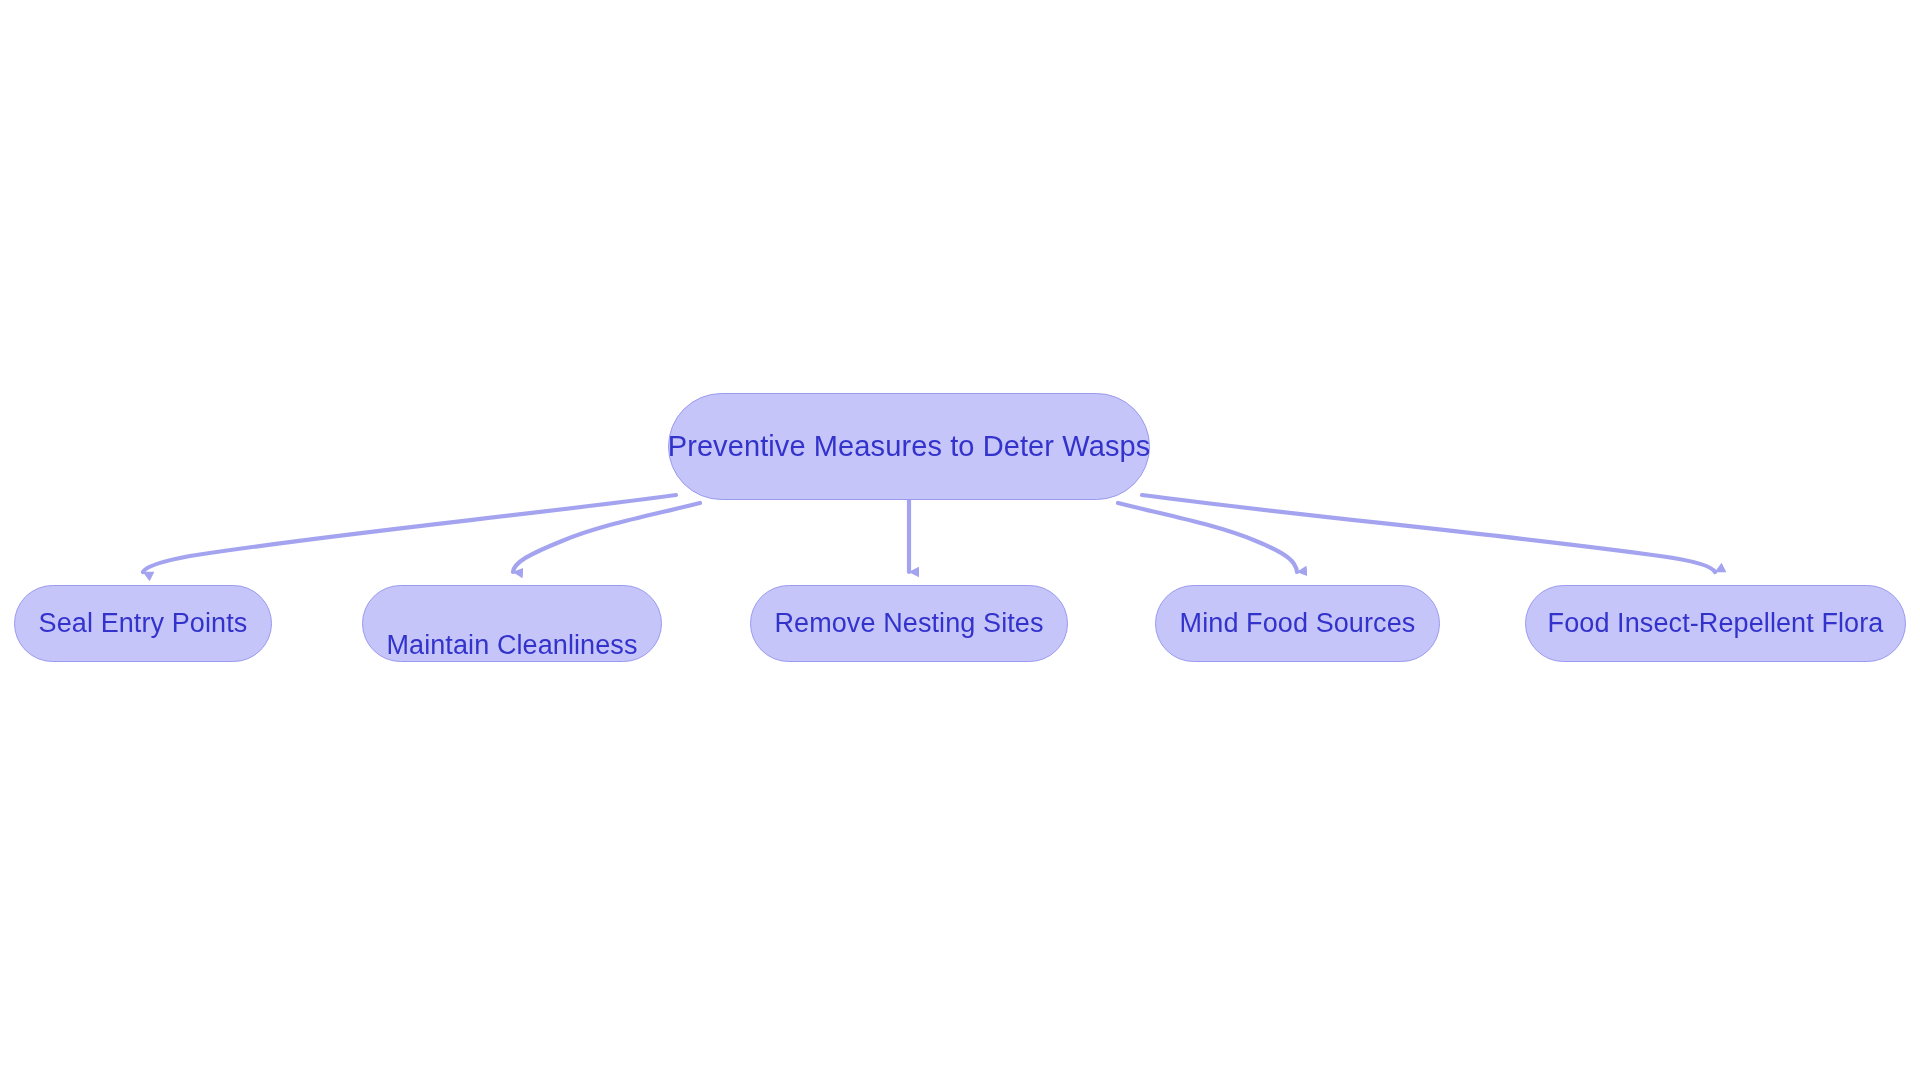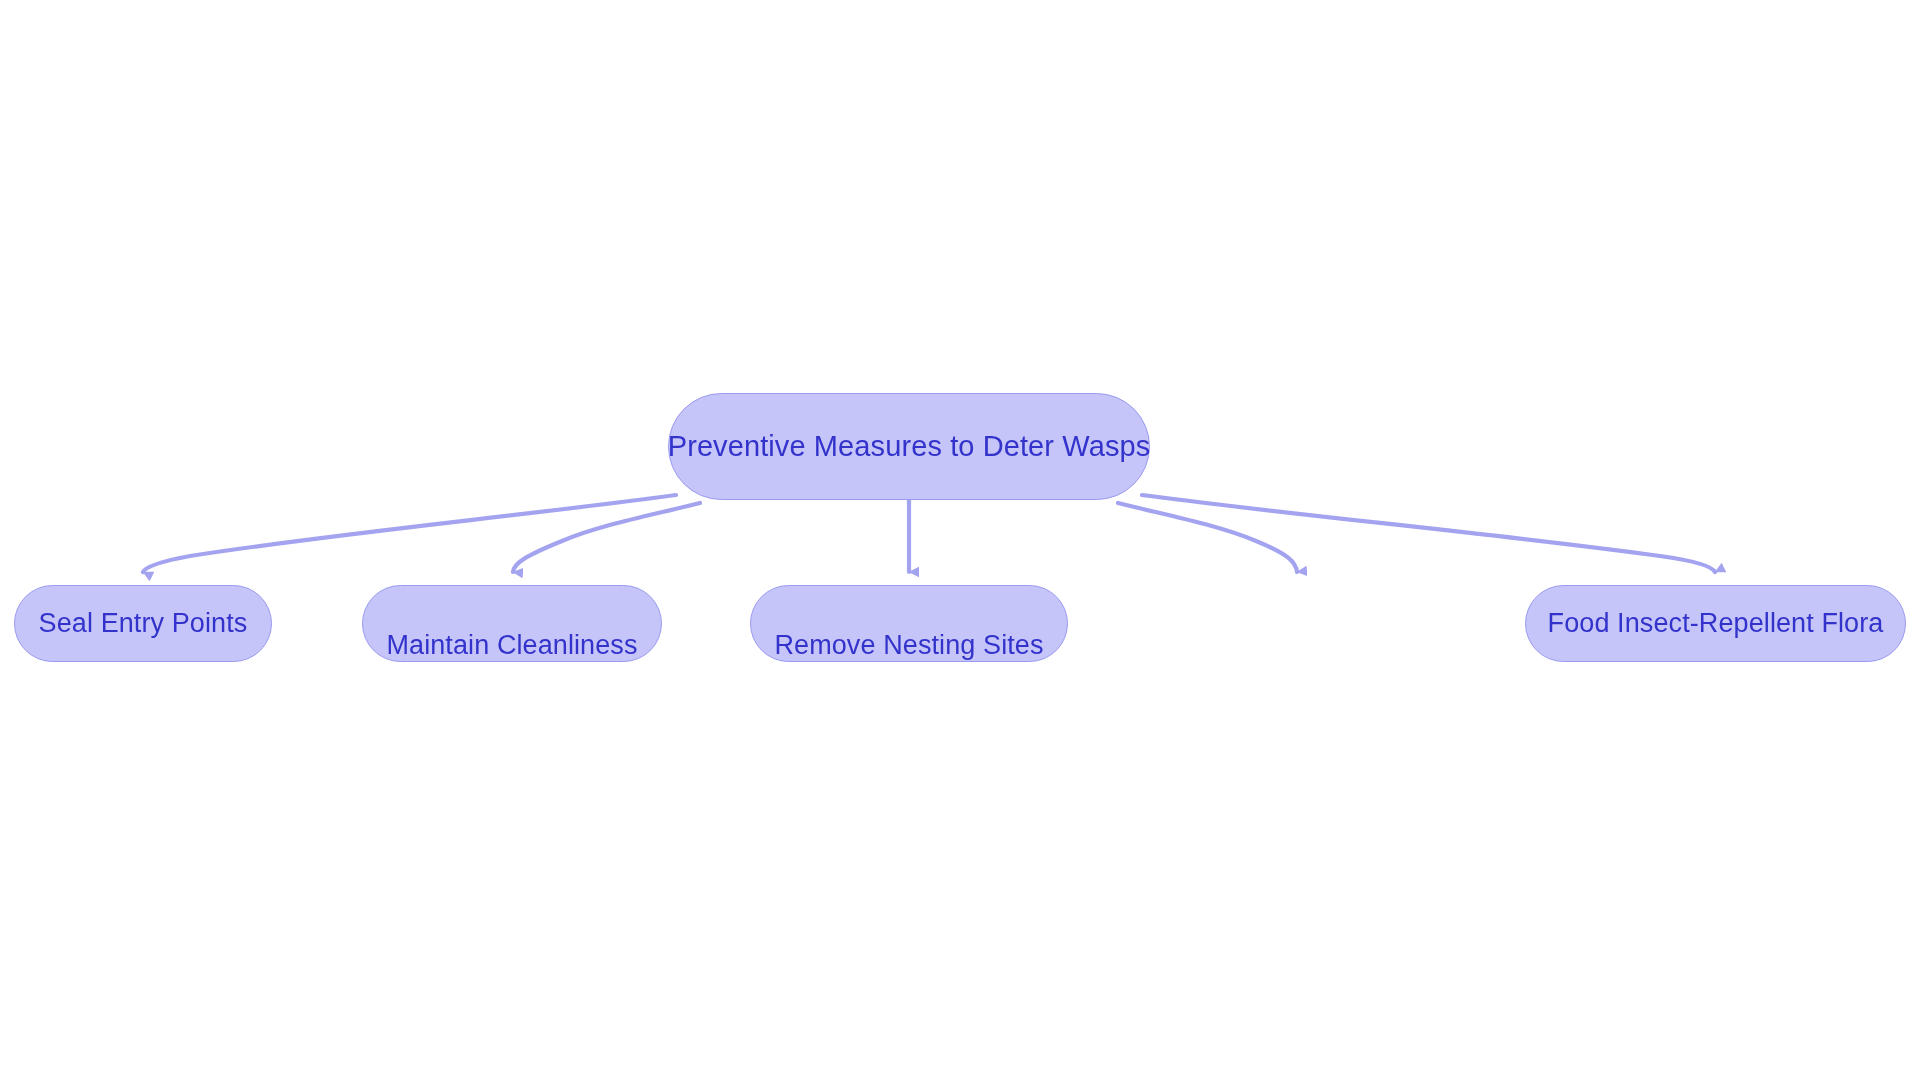--- a/index.html
+++ b/index.html
@@ -55,21 +55,21 @@
   }
   .node-leaf {
     top: 585px;
     height: 77px;
   }
   .node-leaf .node-label {
     font-size: 27px;
   }
   .leaf-0 { left: 14px;   width: 258px; }
   .leaf-1 { left: 362px;  width: 300px; align-items: flex-end; }
-  .leaf-2 { left: 750px;  width: 318px; align-items: flex-end; }
+  .leaf-2 { left: 750px;  width: 318px; }
   .leaf-3 { left: 1155px; width: 285px; }
   .leaf-4 { left: 1525px; width: 381px; }
 </style>
 </head>
 <body>
 
 <div id="flowchart-canvas">
 
   <svg id="edge-layer" viewBox="0 0 1920 1083" width="1920" height="1083" xmlns="http://www.w3.org/2000/svg">
     <defs>
@@ -98,18 +98,21 @@
   </div>
 
   <div class="node node-leaf leaf-1">
     <span class="node-label">Maintain Cleanliness</span>
   </div>
 
   <div class="node node-leaf leaf-2">
     <span class="node-label">Remove Nesting Sites</span>
   </div>
 
+  <div class="node node-leaf leaf-3">
+    <span class="node-label">Mind Food Sources</span>
+  </div>
 
   <div class="node node-leaf leaf-4">
     <span class="node-label">Food Insect-Repellent Flora</span>
   </div>
 
 </div>
 
 </body></html>

